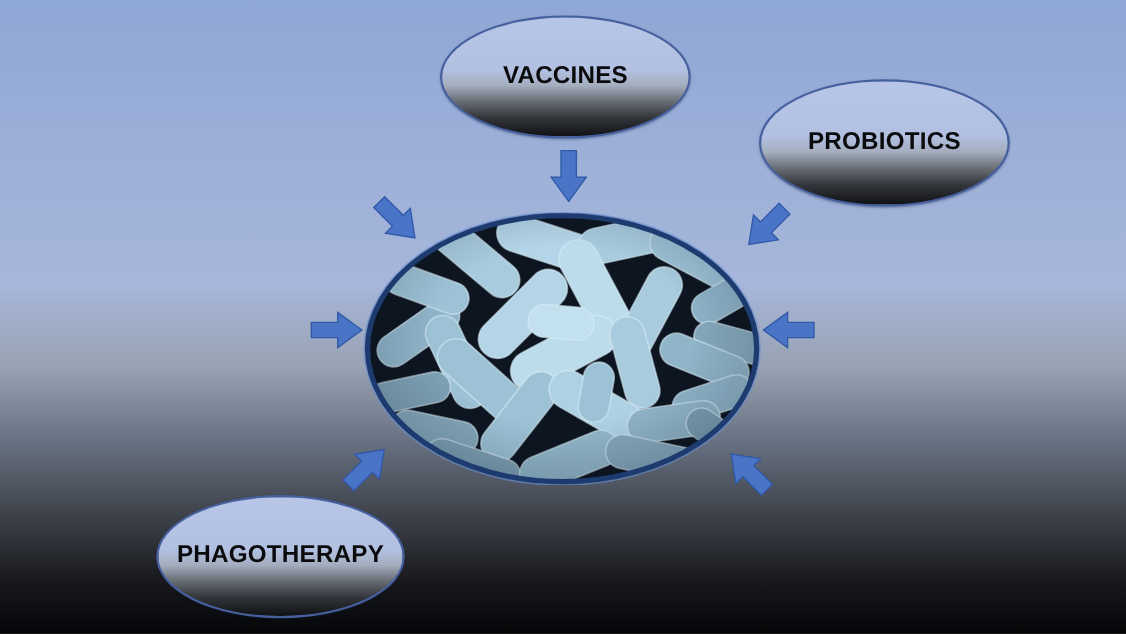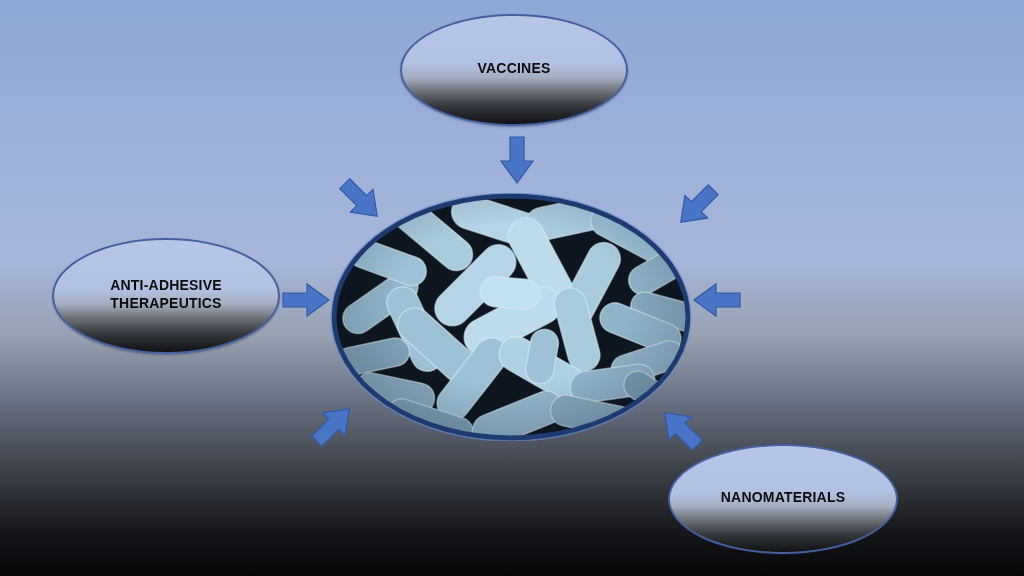--- a/index.html
+++ b/index.html
@@ -14,47 +14,47 @@
     position:absolute;border-radius:50%;box-sizing:border-box;
     display:flex;align-items:center;justify-content:center;text-align:center;
     padding-bottom:14px;
     border:2px solid #46609f;
     background:linear-gradient(180deg,
       #b7c6e6 0%, #b2c1e2 44%, #a4aebf 57%, #6b7077 70%,
       #33363b 84%, #101114 100%);
     box-shadow:0 1px 2px rgba(20,30,60,0.35);
   }
   .node-label{
-    font-weight:700;font-size:14px;line-height:1.32;color:#0b0b0d;
+    font-weight:700;font-size:22px;line-height:1.32;color:#0b0b0d;
     letter-spacing:0.2px;
     margin-top:10px;
   }
   .arrow{position:absolute;overflow:visible;}
   .center-wrap{position:absolute;left:330px;top:193px;width:362px;height:248px;}
 </style>
 </head>
 <body>
 
 <div class="slide">
 
 
   <div class="node" style="left:400px;top:14px;width:228px;height:112px;">
     <div class="node-label" style="max-width:200px;">VACCINES</div>
   </div>
 
-
-  <div class="node" style="left:52px;top:238px;width:228px;height:116px;">
-    <div class="node-label" style="max-width:170px;">ANTI-ADHESIVE THERAPEUTICS</div>
+  <div class="node" style="left:690px;top:72px;width:228px;height:116px;">
+    <div class="node-label" style="max-width:200px;">PROBIOTICS</div>
   </div>
 
 
 
-  <div class="node" style="left:668px;top:444px;width:230px;height:110px;">
-    <div class="node-label" style="max-width:210px;">NANOMATERIALS</div>
+  <div class="node" style="left:142px;top:450px;width:226px;height:112px;">
+    <div class="node-label" style="max-width:210px;">PHAGOTHERAPY</div>
   </div>
+
 
   <div class="center-wrap">
     <svg width="362" height="248" viewBox="0 0 362 248">
       <defs>
         <clipPath id="cclip">
             <ellipse cx="181" cy="124" rx="176" ry="120"></ellipse>
           </clipPath>
         <radialGradient id="vig" cx="0.5" cy="0.45" r="0.65">
           <stop offset="0.5" stop-color="#06101e" stop-opacity="0"></stop>
           <stop offset="0.82" stop-color="#06101e" stop-opacity="0.18"></stop>

